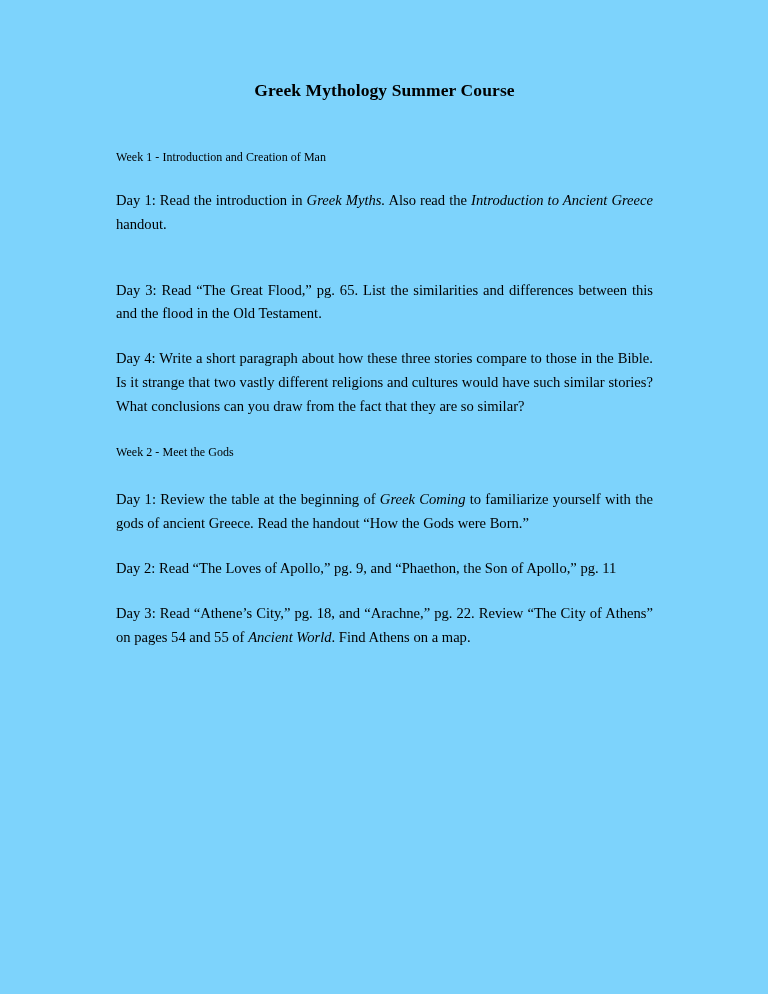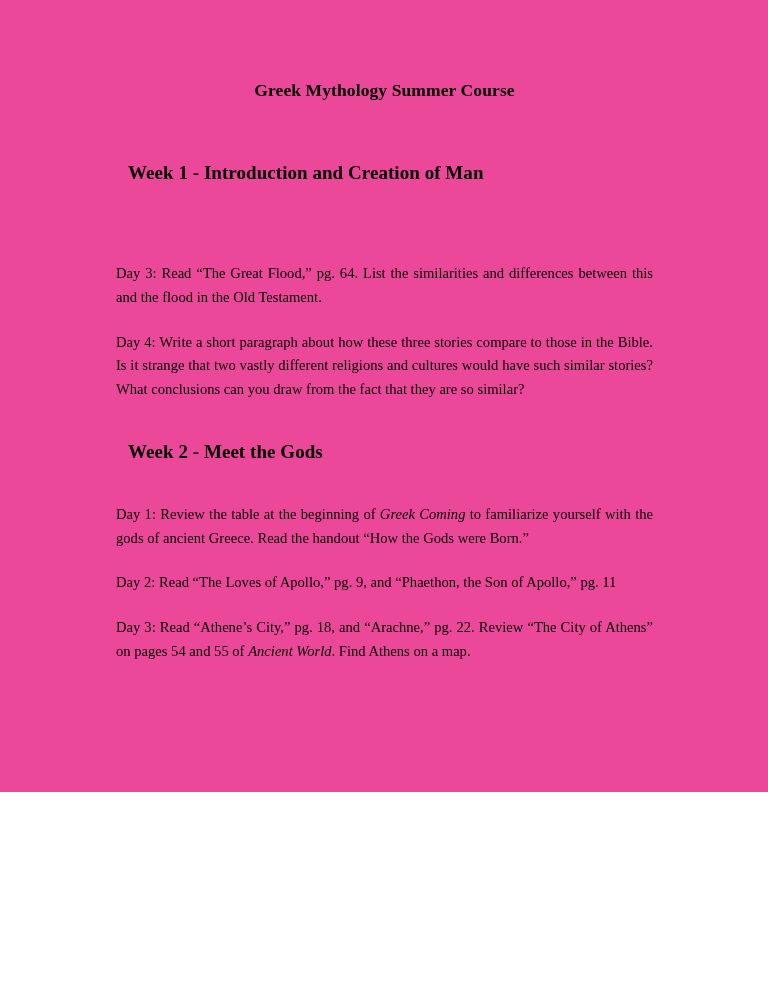--- a/index.html
+++ b/index.html
@@ -9,43 +9,43 @@
   }
   body {
     width: 768px;
     height: 994px;
     font-family: "Liberation Serif", serif;
     color: #000000;
     -webkit-font-smoothing: antialiased;
   }
   .page {
     width: 768px;
-    height: 792px;
+    height: 994px;
     box-sizing: border-box;
     padding: 12px;
     position: relative;
-    background: #ec4899;
+    background: #7dd3fc;
   }
   .content {
     position: absolute;
     left: 116px;
     top: 80px;
     width: 537px;
   }
   .doc-title {
     font-size: 17.5px;
     font-weight: bold;
     text-align: center;
     letter-spacing: 0.1px;
     margin: 0 0 0 0;
   }
   .section-heading {
-    font-size: 19px;
-    font-weight: bold;
-    margin: 12px;
+    font-size: 12px;
+    font-weight: normal;
+    margin: 0;
     letter-spacing: 0.05px;
   }
   p.body {
     font-size: 14.6px;
     line-height: 1.63;
     text-align: justify;
     text-justify: inter-word;
     margin: 0;
   }
   .spacer-after-title { height: 49px; }
@@ -62,25 +62,26 @@
   <div class="content">
 
     <h1 class="doc-title">Greek Mythology Summer Course</h1>
 
     <div class="spacer-after-title"></div>
 
     <h2 class="section-heading">Week 1 - Introduction and Creation of Man</h2>
 
     <div class="spacer-after-h1"></div>
 
+    <p class="body">Day 1: Read the introduction in <i>Greek Myths.</i> Also read the <i>Introduction to Ancient Greece</i> handout.</p>
     <div class="para-gap"></div>
 
     <div class="para-gap"></div>
 
-    <p class="body">Day 3: Read “The Great Flood,” pg. 64. List the similarities and differences between this and the flood in the Old Testament.</p>
+    <p class="body">Day 3: Read “The Great Flood,” pg. 65. List the similarities and differences between this and the flood in the Old Testament.</p>
     <div class="para-gap"></div>
 
     <p class="body">Day 4: Write a short paragraph about how these three stories compare to those in the Bible. Is it strange that two vastly different religions and cultures would have such similar stories? What conclusions can you draw from the fact that they are so similar?</p>
 
     <div class="gap-before-h2"></div>
 
     <h2 class="section-heading">Week 2 - Meet the Gods</h2>
 
     <div class="spacer-after-h2"></div>
 

